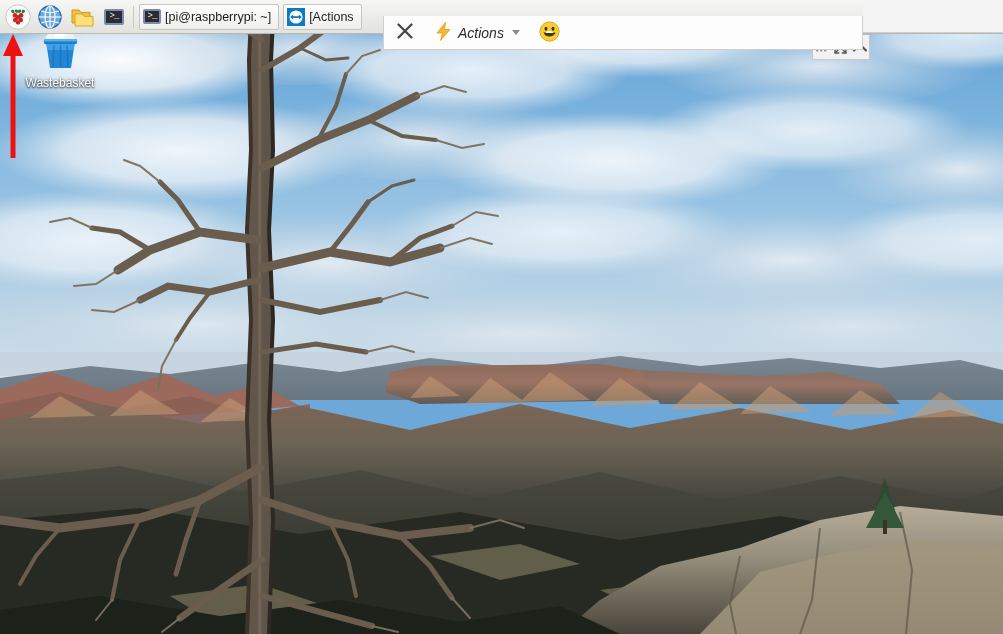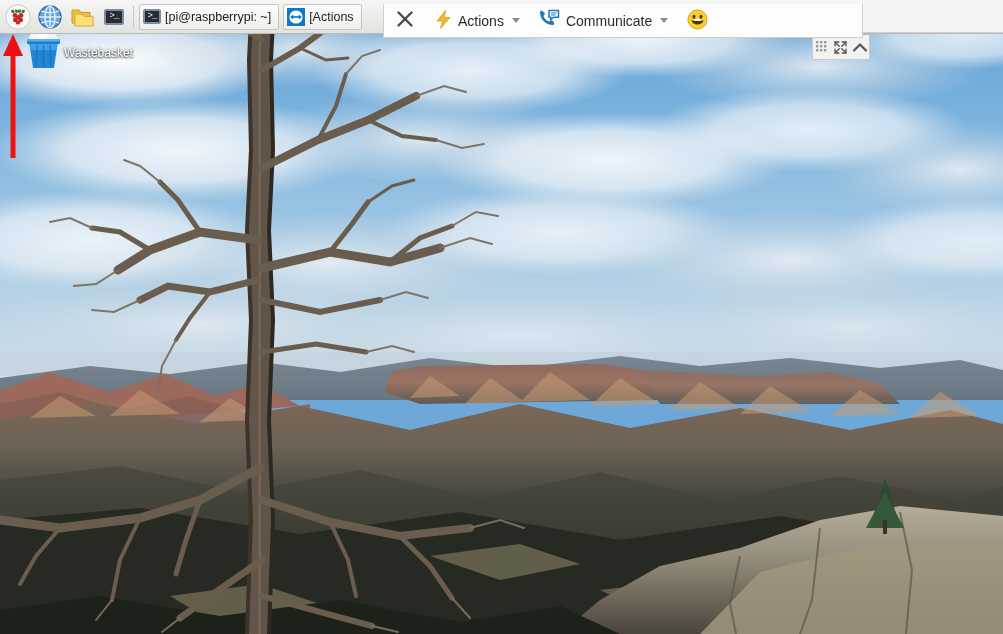--- a/index.html
+++ b/index.html
@@ -45,24 +45,24 @@
     width: 20px; height: 16px; background: #2b2b33;
     border: 2px solid #7b8ea8; border-radius: 2px;
     display: flex; align-items: center; justify-content: center;
     color: #e8e8e8; font-size: 9px; font-family: "Liberation Mono", monospace;
     line-height: 1; letter-spacing: -1px; flex: none;
   }
   .ico-term-sm { width: 18px; height: 15px; }
 
   
   #tvbar {
-    position: absolute; left: 383px; top: 4px; width: 480px; height: 34px;
+    position: absolute; left: 383px; top: 16px; width: 480px; height: 34px;
     background: #fdfdfd; border-left: 1px solid #cfcfcf;
     border-bottom: 1px solid #cfcfcf; border-right: 1px solid #cfcfcf;
-    display: flex; align-items: center; z-index: 60;
+    display: flex; align-items: center; z-index: 60; font-style: italic;
   }
   #tvbar-strip {
     position: absolute; left: 863px; top: 0; width: 140px; height: 33px;
     background: #f3f3f3; border-bottom: 1px solid #cfcfcf; z-index: 55;
   }
   .tvitem {
     height: 34px; display: flex; align-items: center; gap: 6px;
     padding: 0 9px; font-size: 14px; color: #2c2c2c; cursor: pointer;
     white-space: nowrap;
   }
@@ -78,21 +78,21 @@
     background: #f2f2f2; border: 1px solid #c9c9c9; border-top: none;
     display: flex; align-items: center; justify-content: space-around;
     z-index: 58;
   }
   .mini-btn { width: 17px; height: 17px; display: flex; align-items: center;
               justify-content: center; cursor: pointer; }
 
   
   #wastebasket {
     position: absolute; left: 22px; top: 30px; width: 76px;
-    display: flex; flex-direction: row; align-items: center;
+    display: flex; flex-direction: column; align-items: center;
     z-index: 20; cursor: pointer;
   }
   #wastebasket .label {
     margin-top: 2px; font-size: 12px; color: #ffffff;
     text-shadow: 0 1px 2px rgba(0,0,0,.75), 0 0 3px rgba(0,0,0,.6);
     white-space: nowrap;
   }
 
   
   #arrow { position: absolute; left: 0px; top: 30px; width: 30px; height: 130px; z-index: 70; pointer-events: none; }
@@ -406,34 +406,20 @@
       <span>
         <svg width="17" height="19" viewBox="0 0 17 19" xmlns="http://www.w3.org/2000/svg">
           <polygon points="10.5,0.5 2,11 7.5,11 5.5,18.5 15,7.5 9.5,7.5" fill="#f5b731" stroke="#e09c1a" stroke-width=".8"></polygon>
         </svg>
       </span>
       <span>Actions</span>
       <span class="caret"></span>
     </div>
 
 
-    <div class="tvitem">
-      <span>
-        <svg width="22" height="20" viewBox="0 0 22 20" xmlns="http://www.w3.org/2000/svg">
-          <path d="M2,3.2 C2,2 3.2,1.4 4.2,2 L6.2,3.4 C7,4 7,5 6.4,5.8 L5.4,7 C6.4,9.6 8.4,11.6 11,12.6 L12.2,11.6 C13,11 14,11 14.6,11.8 L16,13.8 C16.6,14.8 16,16 14.8,16 C7.8,16 2,10.2 2,3.2 Z" fill="#2176bd"></path>
-          <path d="M11,1.5 L20.5,1.5 L20.5,8.2 L15.5,8.2 L12.6,10.8 L12.9,8.2 L11,8.2 Z" fill="#ffffff" stroke="#2176bd" stroke-width="1.5" stroke-linejoin="round"></path>
-          <g stroke="#2176bd" stroke-width="1.2" stroke-linecap="round">
-            <line x1="13.4" y1="4" x2="18.2" y2="4"></line>
-            <line x1="13.4" y1="6" x2="17" y2="6"></line>
-          </g>
-        </svg>
-      </span>
-      <span>Communicate</span>
-      <span class="caret"></span>
-    </div>
 
 
     <div class="tvitem" style="padding:0 10px;">
       <span>
         <svg width="21" height="21" viewBox="0 0 21 21" xmlns="http://www.w3.org/2000/svg">
           <circle cx="10.5" cy="10.5" r="9.6" fill="#f7cf34" stroke="#d9a81c" stroke-width="1"></circle>
           <ellipse cx="7" cy="7.8" rx="1.5" ry="2" fill="#4a3608"></ellipse>
           <ellipse cx="14" cy="7.8" rx="1.5" ry="2" fill="#4a3608"></ellipse>
           <path d="M4.4,11.4 A6.6,6.6 0 0 0 16.6,11.4 Z" fill="#4a3608"></path>
           <path d="M6.4,12.1 A4.8,4.8 0 0 1 14.6,12.1 Z" fill="#ffffff"></path>

